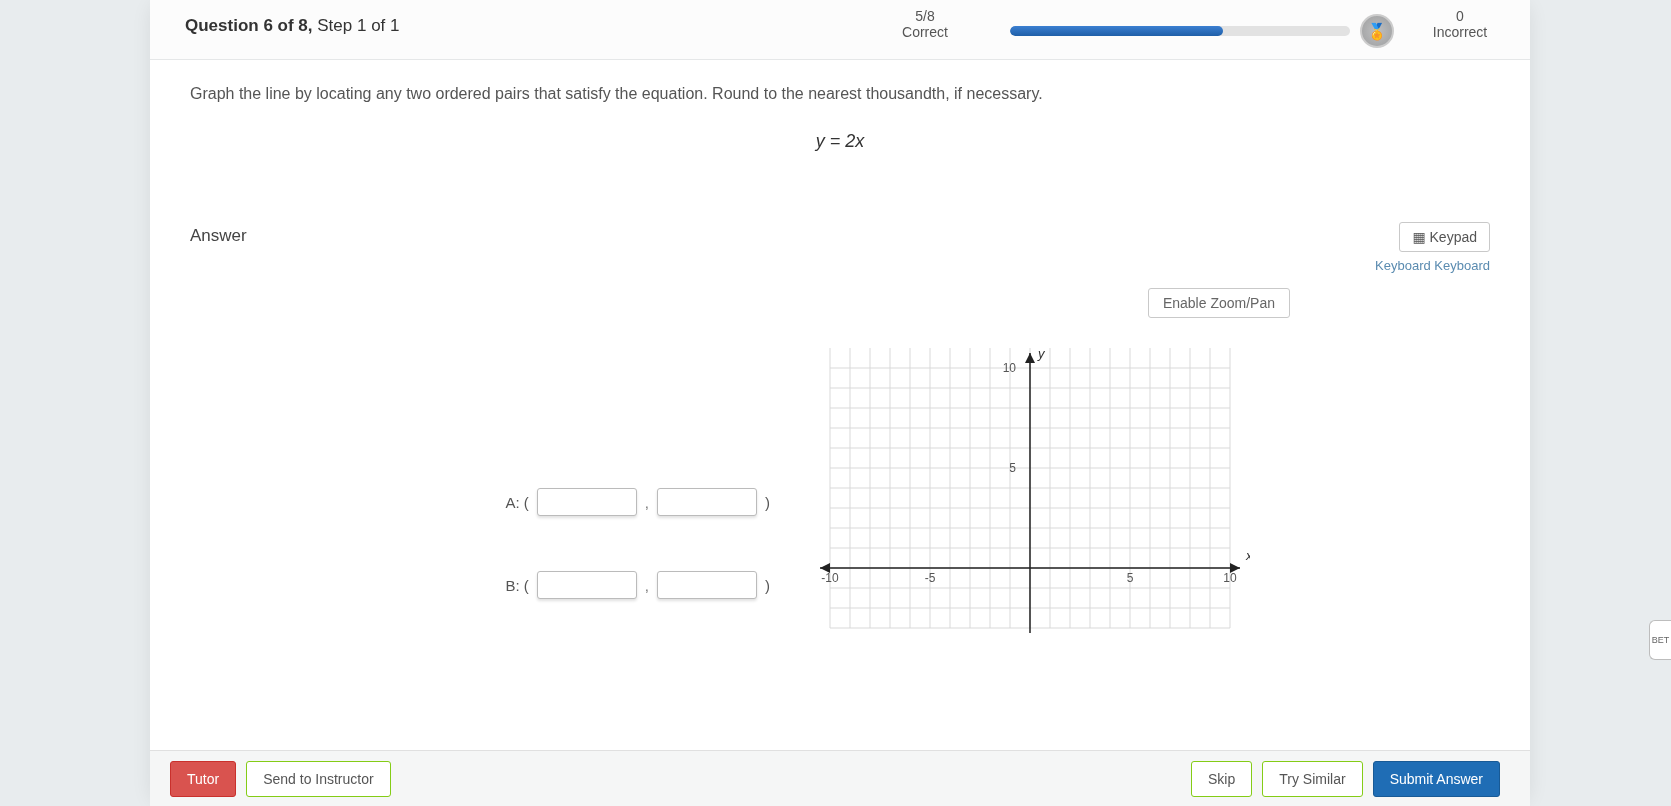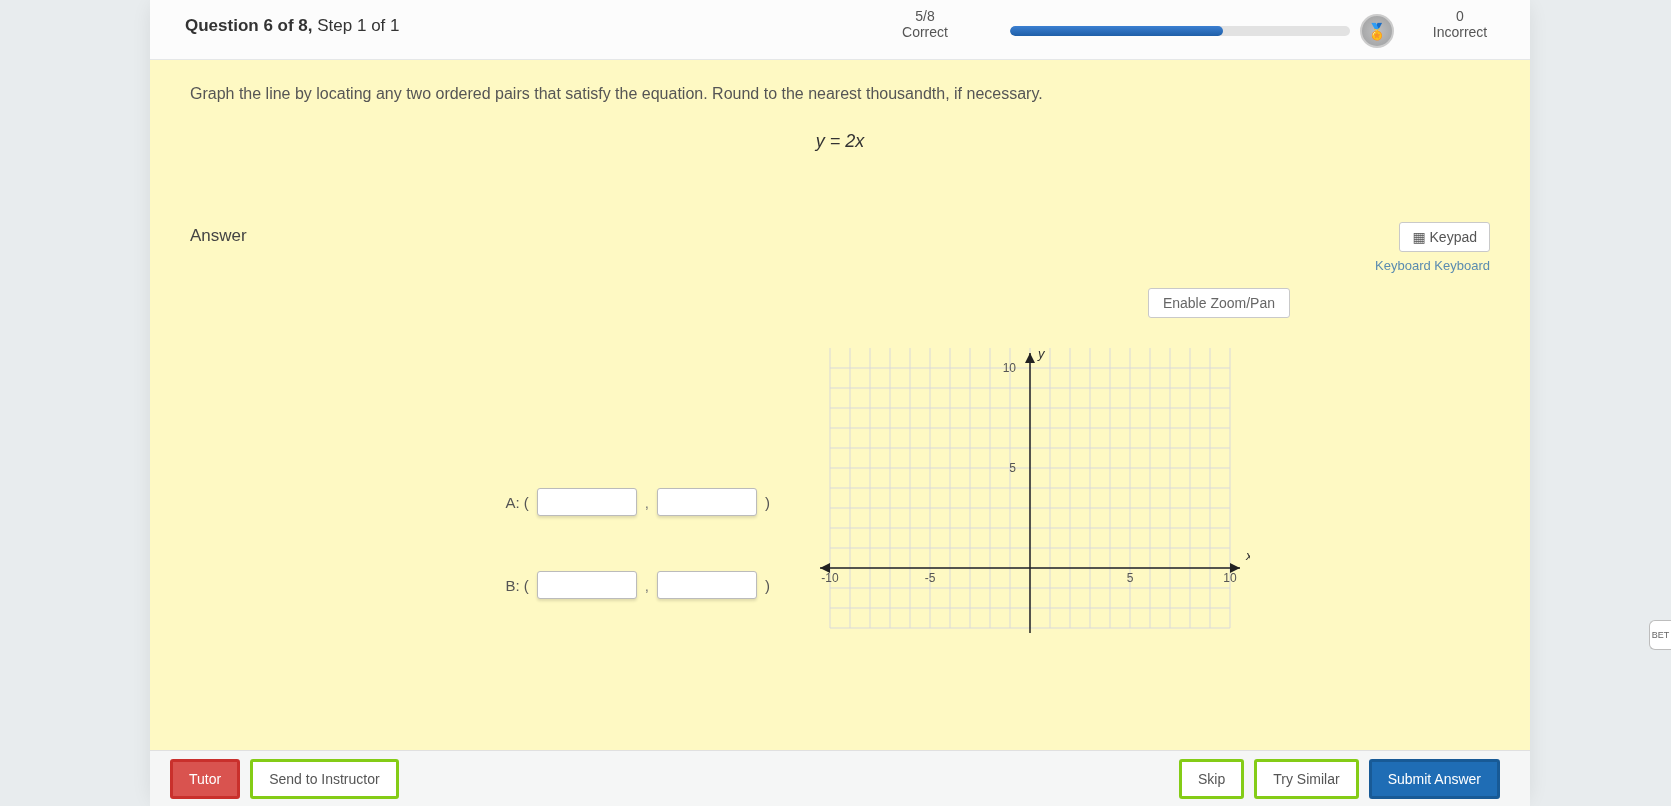--- a/index.html
+++ b/index.html
@@ -10,21 +10,21 @@
     height: 806px;
     overflow: hidden;
     position: relative;
   }
   .page {
     position: absolute;
     left: 150px;
     top: 0;
     width: 1380px;
     height: 806px;
-    background: #fef9c3;
+    background: #ffffff;
     box-shadow: 0 0 20px rgba(0,0,0,0.08);
     border-radius: 19px;
   }
   
   .header {
     position: relative;
     height: 60px;
     border-bottom: 1px solid #e5e7e8;
     background: #fcfcfc;
   }
@@ -192,34 +192,34 @@
     border-top: 1px solid #e0e0e0;
     display: flex;
     align-items: center;
     padding: 0 20px;
   }
   .btn {
     padding: 9px 16px;
     font-size: 14px;
     border-radius: 3px;
     cursor: pointer;
-    border: 3px solid #84cc16;
+    border: 1px solid #84cc16;
     background: #fff;
     color: #555;
     margin-right: 10px;
   }
   .btn-tutor { background: #d9534f; color: #fff; border-color: #c9302c; }
   .spacer { flex: 1; }
   .btn-submit { background: #1f6db5; color: #fff; border-color: #185a96; }
   .bet-tab {
     position: absolute;
     right: 0;
     top: 620px;
     width: 22px;
-    height: 30px;
+    height: 40px;
     background: #fff;
     border: 1px solid #bdbdbd;
     border-right: none;
     border-radius: 6px 0 0 6px;
     font-size: 9px;
     color: #666;
     display:flex;align-items:center;justify-content:center;
   }
 </style>
 </head>

